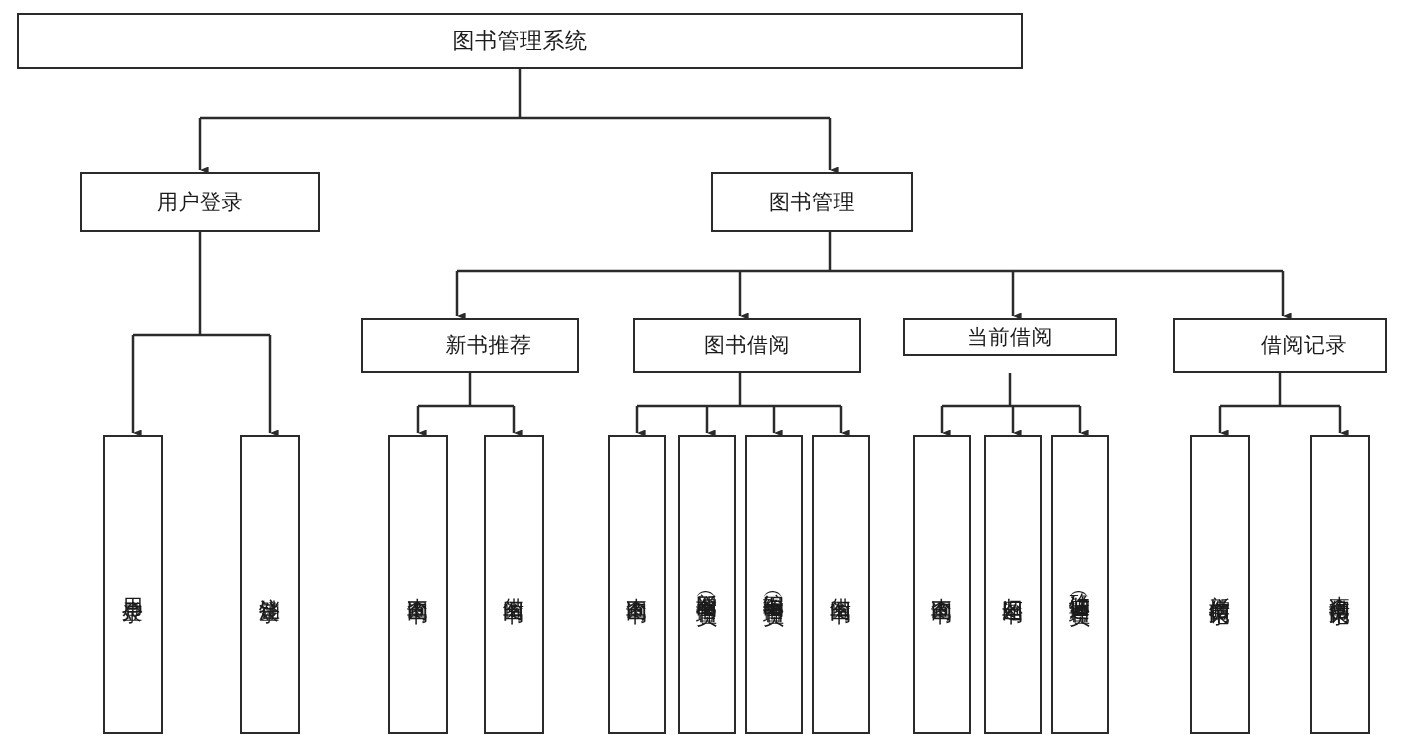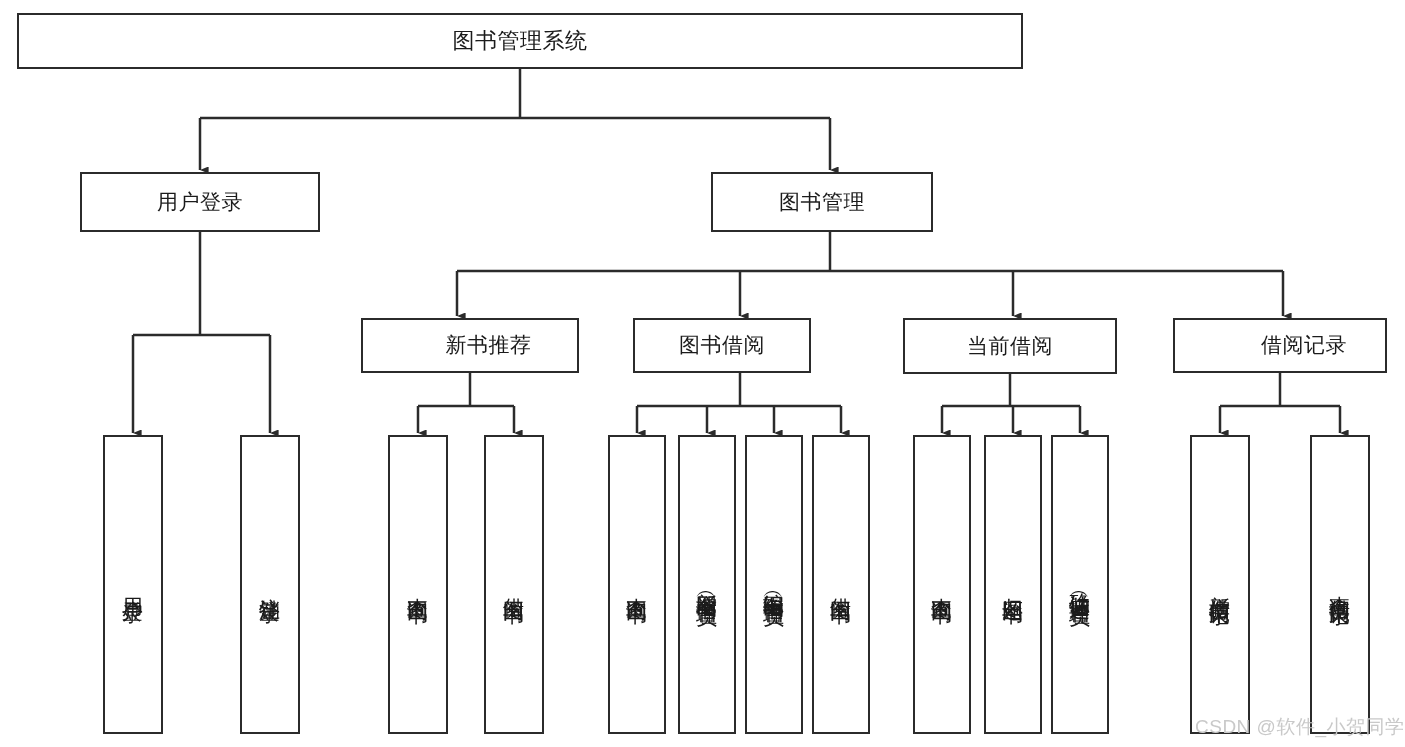--- a/index.html
+++ b/index.html
@@ -118,30 +118,30 @@
       </g>
   </svg>
 
   <div id="nodes-layer">
       <div class="node horiz root" style="left: 17px; top: 13px; width: 1006px; height: 56px;">
         <span class="node-label">图书管理系统</span>
       </div>
       <div class="node horiz" style="left: 80px; top: 172px; width: 240px; height: 60px;">
         <span class="node-label">用户登录</span>
       </div>
-      <div class="node horiz" style="left: 711px; top: 172px; width: 222px; height: 60px;">
+      <div class="node horiz" style="left: 711px; top: 172px; width: 202px; height: 60px;">
         <span class="node-label">图书管理</span>
       </div>
       <div class="node horiz" style="left: 361px; top: 318px; width: 218px; height: 55px; padding-left: 37px;">
         <span class="node-label">新书推荐</span>
       </div>
-      <div class="node horiz" style="left: 633px; top: 318px; width: 178px; height: 55px;">
+      <div class="node horiz" style="left: 633px; top: 318px; width: 228px; height: 55px;">
         <span class="node-label">图书借阅</span>
       </div>
-      <div class="node horiz" style="left: 903px; top: 318px; width: 214px; height: 56px; font-family: Liberation Serif, serif;">
+      <div class="node horiz" style="left: 903px; top: 318px; width: 214px; height: 38px; font-family: Liberation Serif, serif;">
         <span class="node-label">当前借阅</span>
       </div>
       <div class="node horiz" style="left: 1173px; top: 318px; width: 214px; height: 55px; padding-left: 48px;">
         <span class="node-label">借阅记录</span>
       </div>
       <div class="node vert" style="left: 103px; top: 435px; width: 60px; height: 299px;">
         <span class="node-label">用户登录</span>
       </div>
       <div class="node vert" style="left: 240px; top: 435px; width: 60px; height: 299px;">
         <span class="node-label">注销登录</span>
@@ -174,15 +174,14 @@
         <span class="node-label">确认归还（管理员）</span>
       </div>
       <div class="node vert" style="left: 1190px; top: 435px; width: 60px; height: 299px;">
         <span class="node-label">新增借阅记录</span>
       </div>
       <div class="node vert" style="left: 1310px; top: 435px; width: 60px; height: 299px;">
         <span class="node-label">查询借阅记录</span>
       </div>
     </div>
 
-  <div class="watermark" style="left: 1195px; top: 714px; color: rgb(201, 201, 201);">CSDN @软件_小贺同学</div>
 
 </div>
 
 </body></html>

